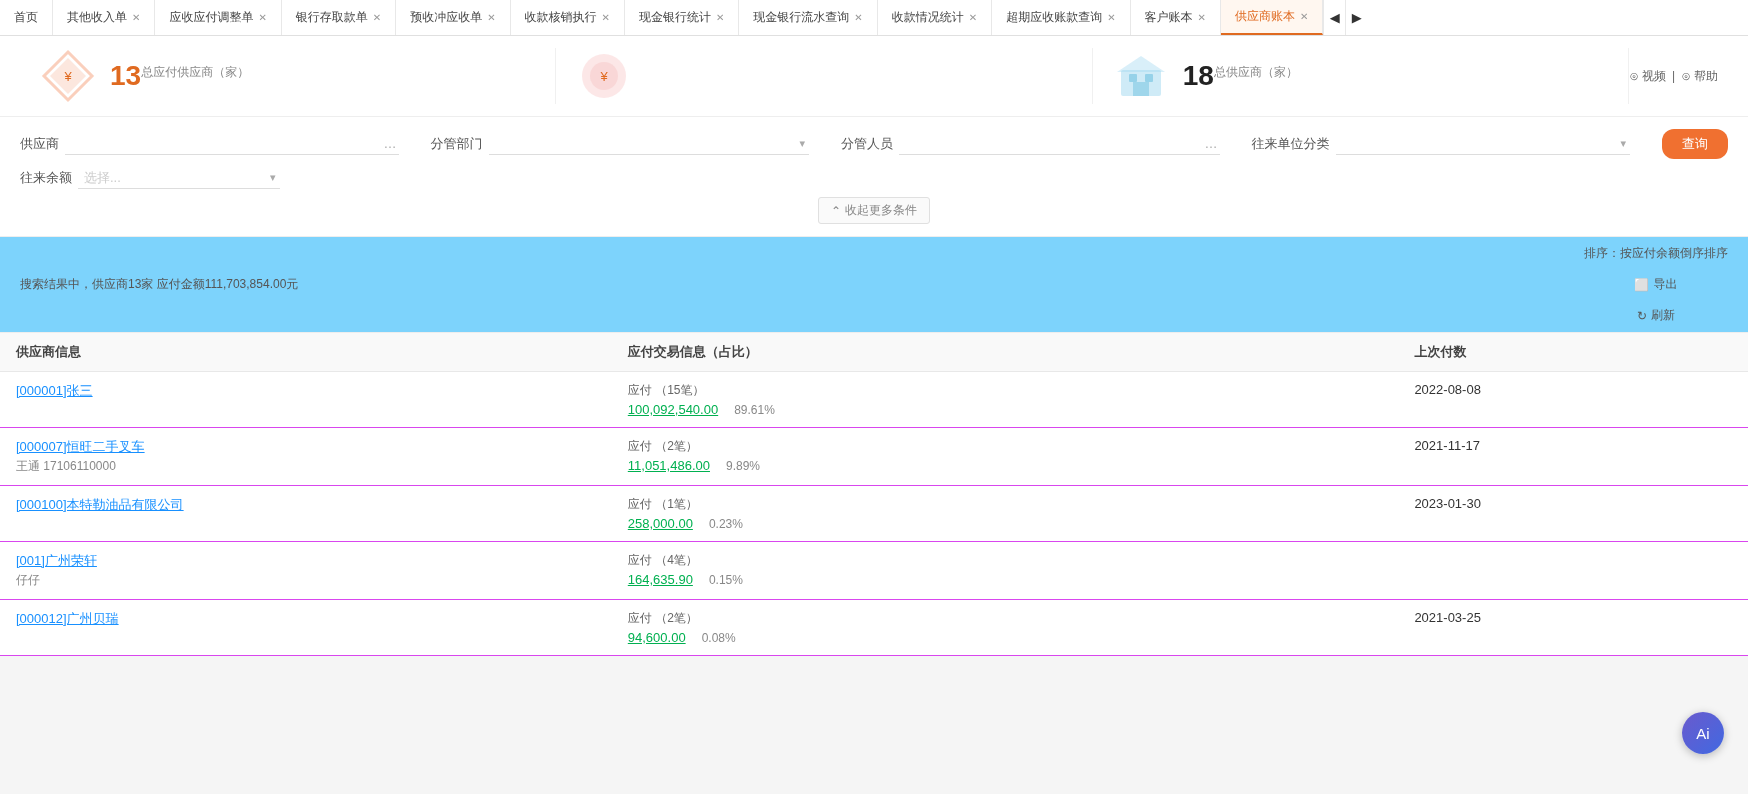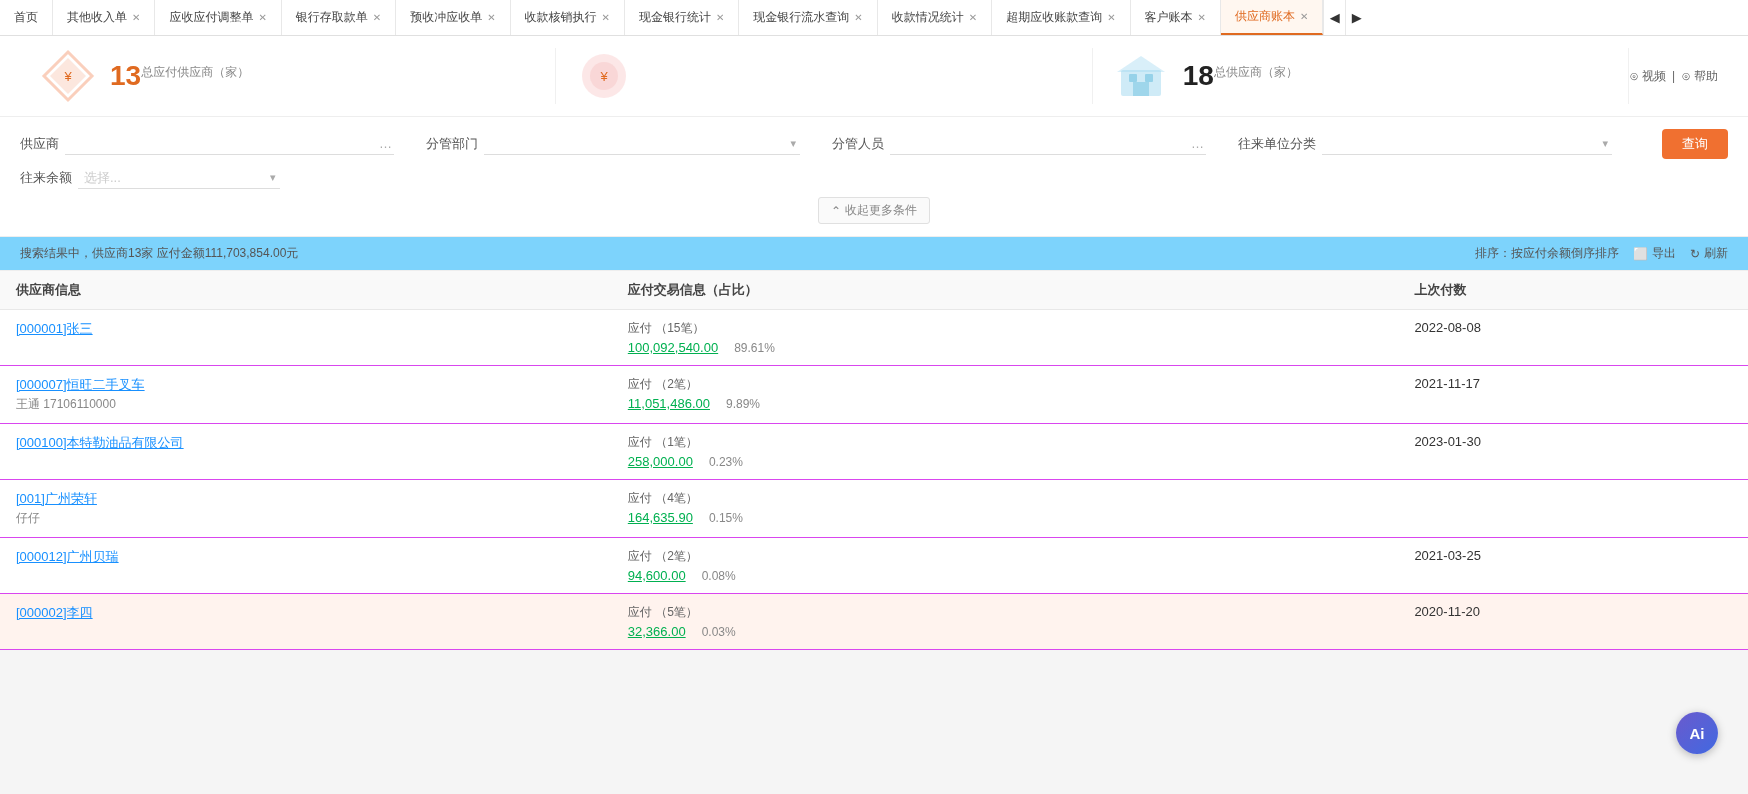--- a/index.html
+++ b/index.html
@@ -48,36 +48,36 @@
     .filter-input {
       flex: 1; border: none; border-bottom: 1px solid #ddd; padding: 3px 6px;
       font-size: 13px; outline: none; background: transparent; color: #7f1d1d;
     }
     .filter-input::placeholder { color: #ccc; }
     .filter-select-wrap { flex: 1; display: flex; align-items: center; border-bottom: 1px solid #ddd; }
     .filter-select-wrap input { flex: 1; border: none; outline: none; background: transparent; font-size: 13px; padding: 3px 6px; }
     .chevron { color: #aaa; font-size: 11px; cursor: pointer; padding: 0 4px; }
     .ellipsis-btn { color: #aaa; font-size: 13px; cursor: pointer; padding: 0 2px; }
     .search-btn {
-      background: #f07030; color: #fff; border: none; border-radius: 4px;
-      padding: 6px 20px; font-size: 13px; cursor: pointer; flex-shrink: 0; margin-left: 18px;
+      background: #f07030; color: #fff; border: none; border-radius: 12px;
+      padding: 6px 20px; font-size: 13px; cursor: pointer; flex-shrink: 0;
     }
     .collapse-btn {
       display: flex; align-items: center; justify-content: center; gap: 4px;
       color: #888; font-size: 12px; cursor: pointer; padding: 4px 12px;
       border: 1px solid #e0e0e0; border-radius: 3px; background: #fafafa; margin: 4px auto 0;
       width: fit-content;
     }
 
     
     .result-bar {
       display: flex; align-items: center; justify-content: space-between;
       padding: 8px 20px; background: #7dd3fc; border-bottom: 1px solid #eee; font-size: 12px; color: #555;
     }
-    .result-actions { display: flex; align-items: center; gap: 14px; }
+    .result-actions { display: flex; align-items: center; gap: 14px; flex-direction: column; }
     .result-actions .action-btn { display: flex; align-items: center; gap: 4px; cursor: pointer; color: #555; }
 
     
     .data-table { width: 100%; background: #fff; border-collapse: collapse; }
     .data-table th {
       background: #f9f9f9; padding: 10px 16px; font-size: 13px; font-weight: 600;
       color: #444; border-bottom: 1px solid #e8e8e8; text-align: left;
     }
     .data-table td { padding: 10px 16px; font-size: 13px; border-bottom: 1px solid #d946ef; vertical-align: top; }
     .data-table tr.highlight td { background: #fff3ee; }
@@ -319,28 +319,17 @@
           <td><span class="supplier-link">[000012]广州贝瑞</span></td>
           <td>
             <div class="tx-label">应付 （2笔）</div>
             <div style="display: flex; align-items: center;">
               <span class="amount-green">94,600.00</span>
               <span class="tx-percent">0.08%</span>
             </div>
           </td>
           <td>2021-03-25</td>
         </tr>
-        <tr class="highlight">
-          <td><span class="supplier-link">[000002]李四</span></td>
-          <td>
-            <div class="tx-label">应付 （5笔）</div>
-            <div style="display: flex; align-items: center;">
-              <span class="amount-green">32,366.00</span>
-              <span class="tx-percent">0.03%</span>
-            </div>
-          </td>
-          <td>2020-11-20</td>
-        </tr>
       </tbody>
   </table>
 </div>
 
-<div style="position:fixed; right:30px; bottom:40px; background: linear-gradient(135deg,#6a5acd,#4169e1); color:#fff; border-radius:50%; width:42px; height:42px; display:flex; align-items:center; justify-content:center; font-size:15px; font-weight:bold; box-shadow:0 2px 8px rgba(0,0,0,0.25); cursor:pointer; z-index:999;">Ai</div>
+<div style="position:fixed; right:24px; bottom:40px; background: linear-gradient(135deg,#6a5acd,#4169e1); color:#fff; border-radius:50%; width:42px; height:42px; display:flex; align-items:center; justify-content:center; font-size:15px; font-weight:normal; box-shadow:0 2px 8px rgba(0,0,0,0.25); cursor:pointer; z-index:999;">Ai</div>
 
 </body></html>

